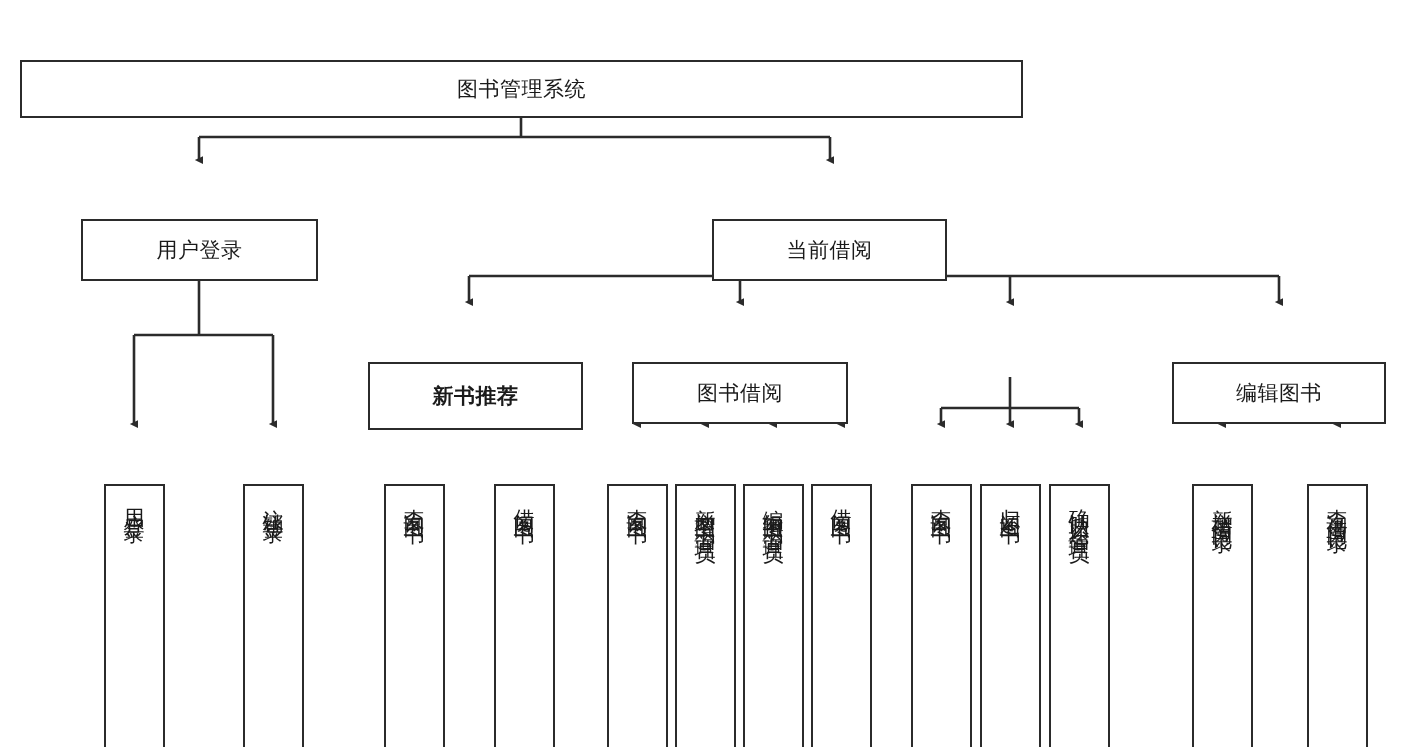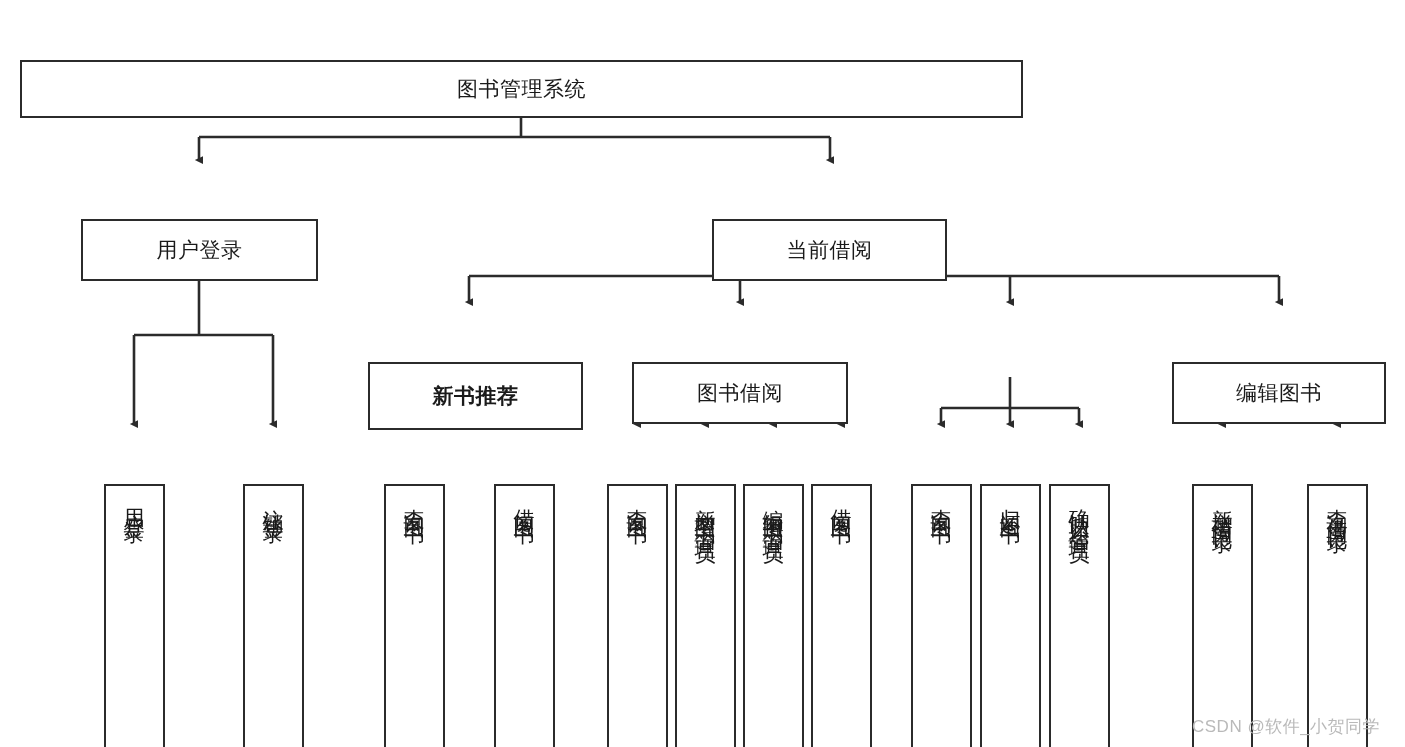--- a/index.html
+++ b/index.html
@@ -186,15 +186,14 @@
     <span class="node-label">确认归还（管理员）</span>
   </div>
 
   <div class="node-box v-node" style="left:1192px; top:436px; width:61px; height:304px;">
     <span class="node-label">新增借阅记录</span>
   </div>
   <div class="node-box v-node" style="left:1307px; top:436px; width:61px; height:304px;">
     <span class="node-label">查询借阅记录</span>
   </div>
 
-  <div class="watermark" style="left:1192px; top:715px;">CSDN @软件_小贺同学</div>
 
 </div>
 
 </body></html>

